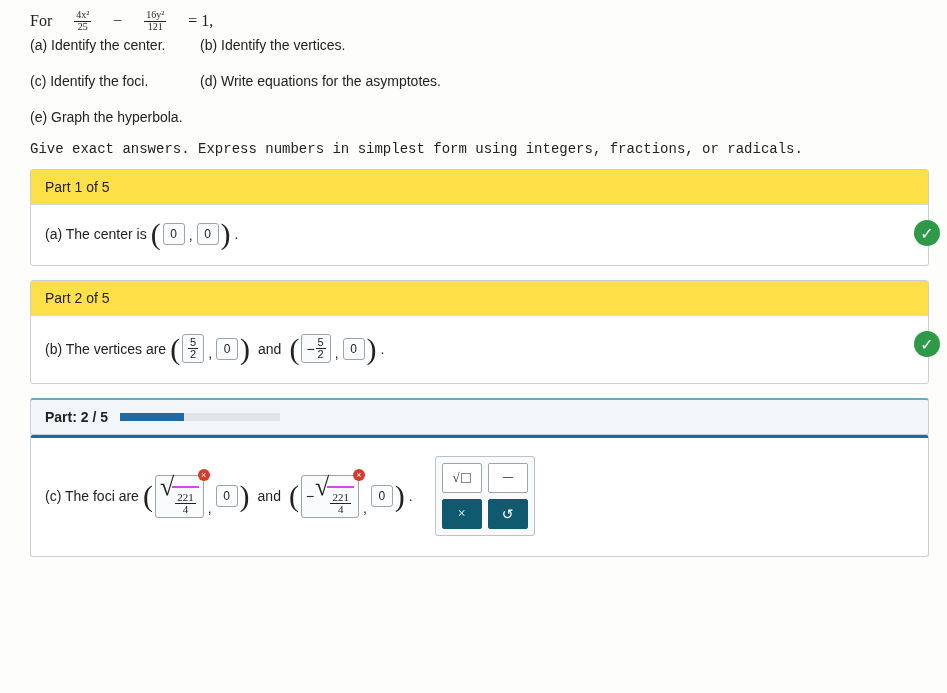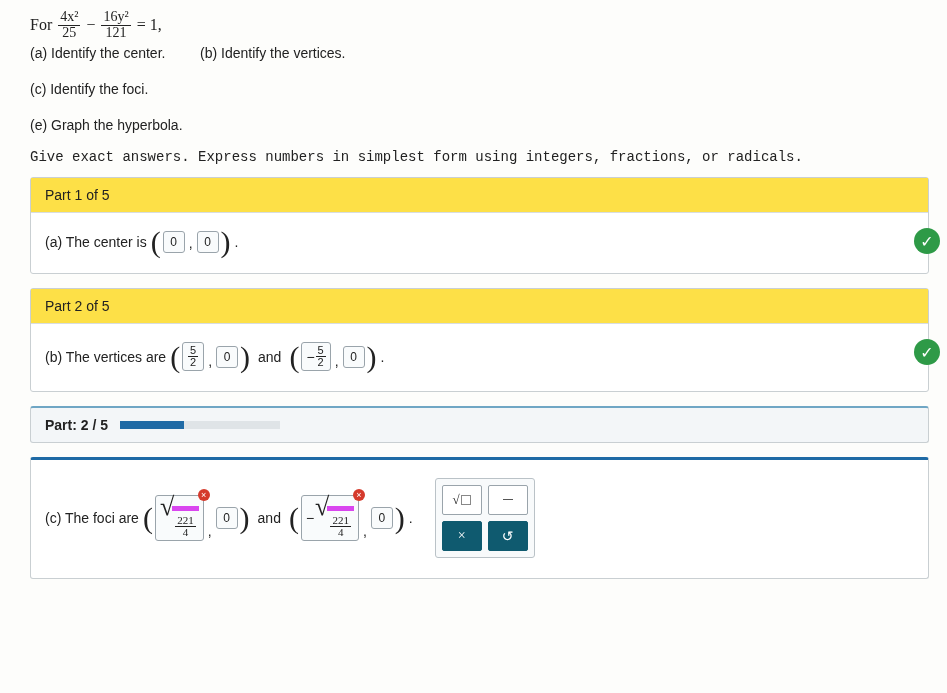--- a/index.html
+++ b/index.html
@@ -16,30 +16,30 @@
   .page {
     padding: 10px 18px 10px 30px;
   }
   .question-header {
     margin-bottom: 6px;
     line-height: 1.4;
   }
   .eq-line {
     display: flex;
     align-items: center;
-    gap: 6px;
+    gap: 22px;
     font-family: 'Times New Roman', serif;
     font-size: 16px;
     margin-bottom: 4px;
   }
   .frac {
     display: inline-flex;
     flex-direction: column;
     align-items: center;
-    font-size: 14px;
+    font-size: 10px;
     line-height: 1.05;
     vertical-align: middle;
   }
   .frac .num { border-bottom: 1px solid #222; padding: 0 2px; }
   .frac .den { padding: 0 2px; }
   .sub-questions {
     display: grid;
     grid-template-columns: 170px auto;
     row-gap: 16px;
     font-size: 14px;
@@ -118,21 +118,20 @@
     align-items: center;
     justify-content: center;
     color: #fff;
     font-size: 16px;
   }
   .progress-row {
     border: 1px solid #c9cfd2;
     border-top: 2px solid #6fa6c4;
     background: #f3f6f8;
     border-radius: 3px;
-    margin-bottom: 14px;
     padding: 9px 14px;
     display: flex;
     align-items: center;
     gap: 12px;
     font-size: 14px;
   }
   .progress-bar {
     width: 160px;
     height: 8px;
     background: #dfe4e7;
@@ -152,21 +151,21 @@
     align-items: flex-start;
     position: relative;
     font-family: 'Times New Roman', serif;
   }
   .sqrt-symbol {
     font-size: 26px;
     line-height: 0.7;
     margin-right: -2px;
   }
   .sqrt-content {
-    border-top: 5px solid #d946ef;
+    border-top: 2px solid #d946ef;
     padding: 2px 3px 0 3px;
     margin-top: 8px;
   }
   .wrong-dot {
     position: absolute;
     width: 12px; height: 12px;
     border-radius: 50%;
     background: #d53a2c;
     color: #fff;
     font-size: 9px;
@@ -218,20 +217,21 @@
       <span class="frac">
         <span class="num">16y²</span>
         <span class="den">121</span>
       </span>
       <span>= 1,</span>
     </div>
     <div class="sub-questions">
       <div>(a) Identify the center.</div>
       <div>(b) Identify the vertices.</div>
       <div>(c) Identify the foci.</div>
+      <div>(d) Write equations for the asymptotes.</div>
       <div class="full">(e) Graph the hyperbola.</div>
     </div>
   </div>
 
   <div class="instructions">Give exact answers. Express numbers in simplest form using integers, fractions, or radicals.</div>
 
   <div class="card">
     <div class="card-header">Part 1 of 5</div>
     <div class="card-body">
       <span>(a) The center is</span>

